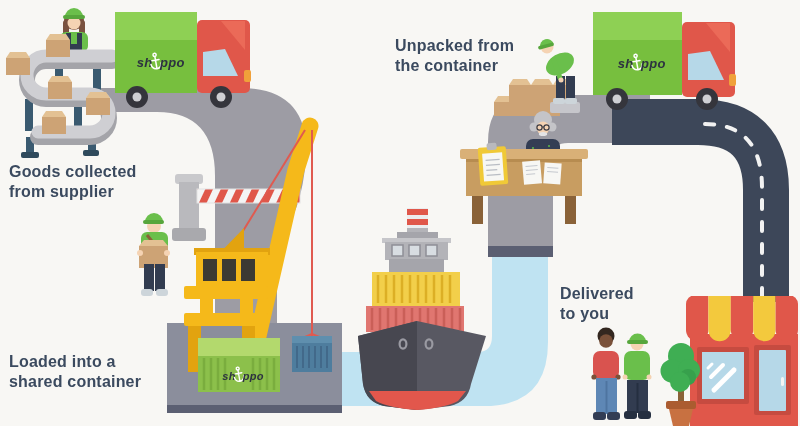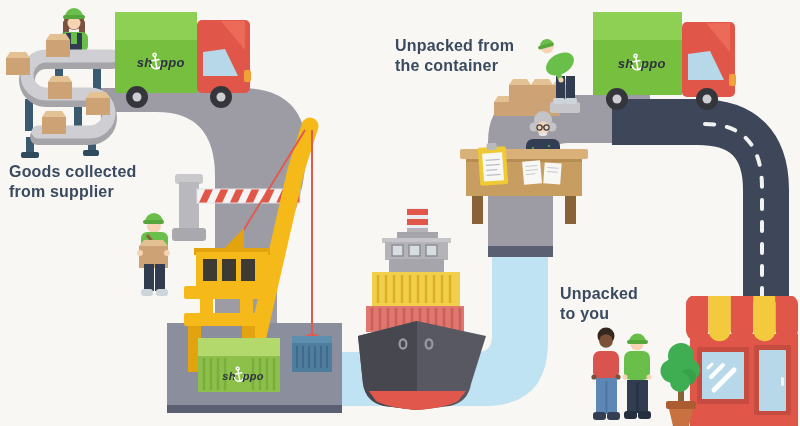--- a/index.html
+++ b/index.html
@@ -432,17 +432,19 @@
     <circle cx="649" cy="377" r="2.5" style="fill:var(--skin)"></circle>
     <rect x="627" y="380" width="21" height="33" style="fill:var(--pants-navy)"></rect>
     <line x1="637.5" y1="383" x2="637.5" y2="413" stroke="#252f40" stroke-width="2"></line>
     <rect x="624" y="411" width="13" height="8" rx="3" fill="#252f40"></rect>
     <rect x="638" y="411" width="13" height="8" rx="3" fill="#252f40"></rect>
   </g>
 </svg>
 
   <div class="label" style="left:9px;top:162px;width:160px;">Goods collected
 from supplier</div>
+  <div class="label" style="left:9px;top:352px;width:160px;">Loaded into a
+shared container</div>
   <div class="label" style="left:395px;top:36px;width:160px;">Unpacked from
 the container</div>
-  <div class="label" style="left:560px;top:284px;width:120px;">Unpacked
+  <div class="label" style="left:560px;top:284px;width:120px;">Delivered
 to you</div>
 </div>
 
 </body></html>

